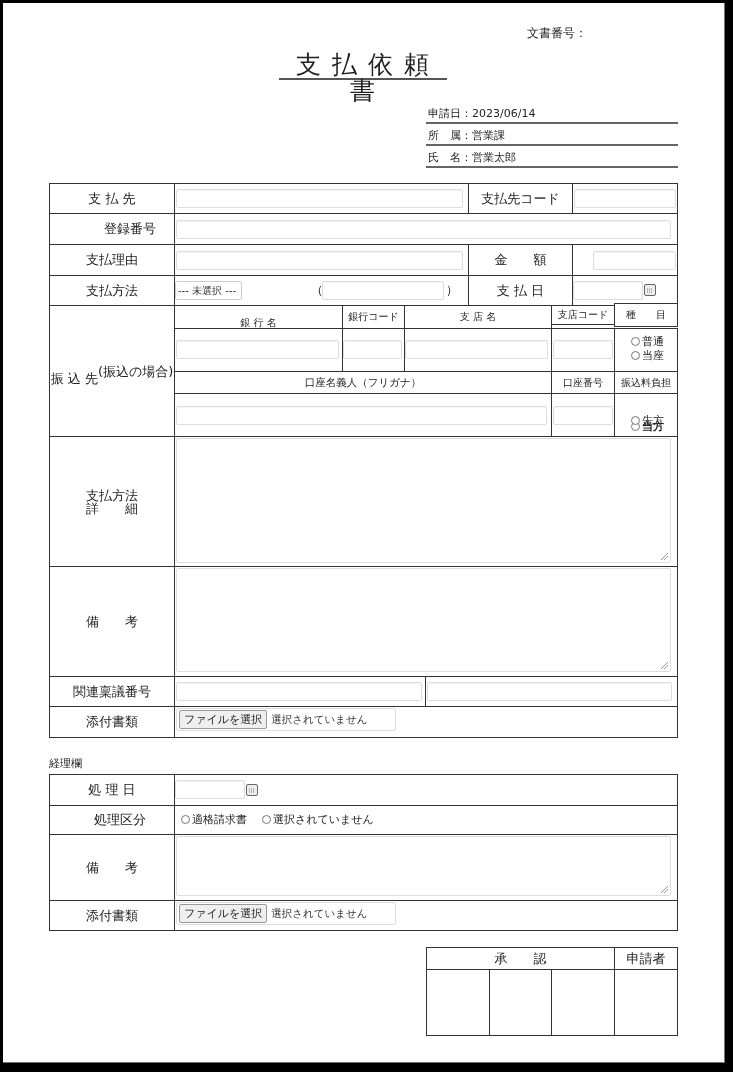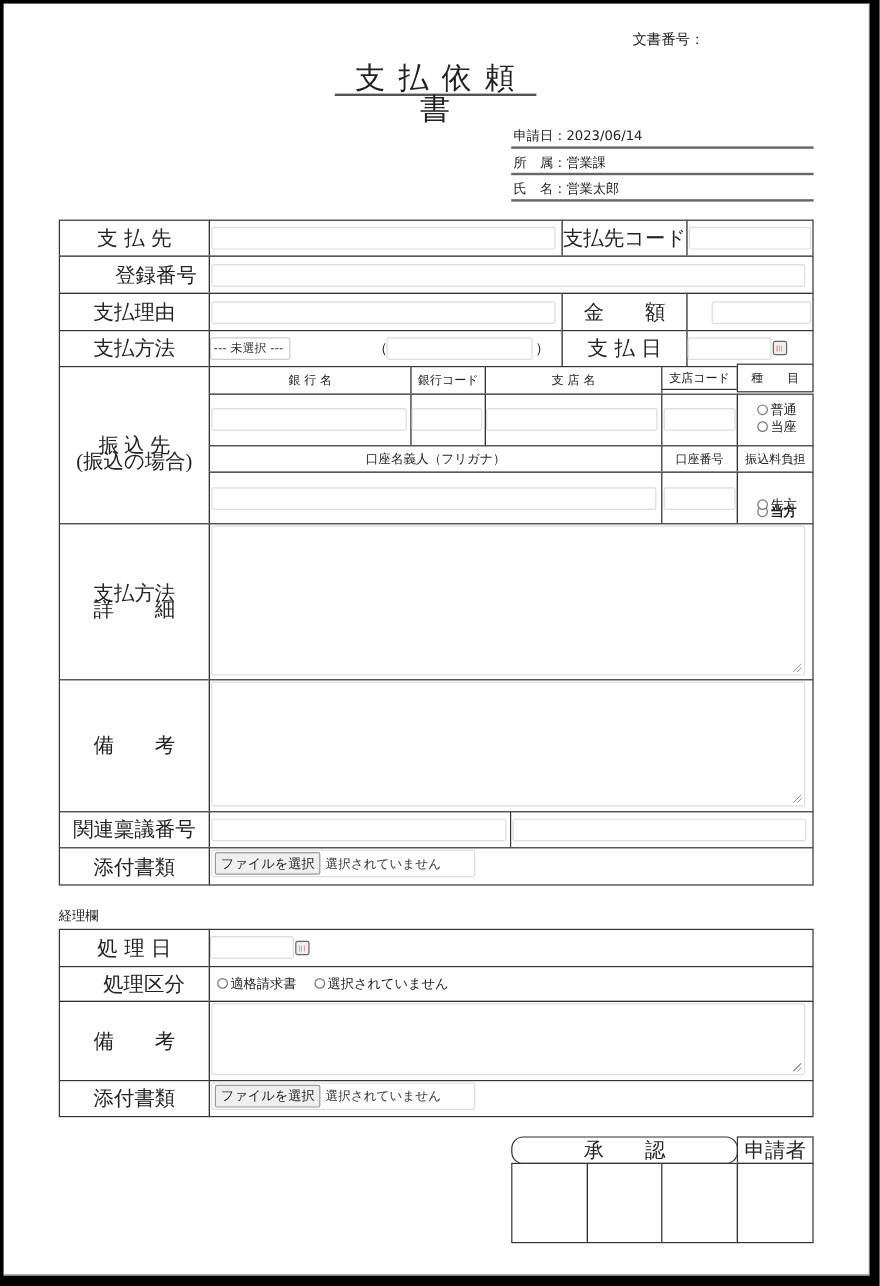--- a/index.html
+++ b/index.html
@@ -8,21 +8,21 @@
   .page { position:absolute; left:3px; top:3px; width:721px; height:1059px; background:#fff;
           border-right:1px solid #777; border-bottom:1px solid #777; }
   .abs { position:absolute; box-sizing:border-box; }
   .txt { font-size:12px; line-height:14px; white-space:nowrap; }
   .doc-no { left:527px; top:26px; font-size:12px; }
   .title { left:279px; top:52px; width:168px; height:28px; font-size:25px; letter-spacing:11px;
            text-align:center; border-bottom:2px solid #555; padding-left:10px; line-height:26px; }
   .meta { left:426px; width:252px; height:17px; font-size:11px; line-height:14px;
           border-bottom:2px solid #666; padding-left:2px; }
   .cell { position:absolute; box-sizing:border-box; border:1px solid #333; display:flex;
-          align-items:center; justify-content:center; font-size:17px; text-align:center; background:#fff; }
+          align-items:center; justify-content:center; font-size:13px; text-align:center; background:#fff; }
   .inp { position:absolute; box-sizing:border-box; border:1px solid #ddd; border-radius:2px;
          background:#fff; height:19px; box-shadow:inset 0 1px 1px rgba(0,0,0,0.04); }
   .ta { position:absolute; box-sizing:border-box; border:1px solid #ddd; border-radius:2px; background:#fff; }
   .ta .grip { position:absolute; right:2px; bottom:2px; width:7px; height:7px;
               background:linear-gradient(135deg, transparent 45%, #999 45%, #999 52%, transparent 52%, transparent 70%, #999 70%, #999 77%, transparent 77%); }
   .select { position:absolute; box-sizing:border-box; border:1px solid #ccc; border-radius:2px;
             height:19px; font-size:10px; line-height:17px; padding-left:2px; color:#333; background:#fff; }
   .cal { position:absolute; width:12px; height:12px; box-sizing:border-box; border:1px solid #666;
          border-radius:2px; background:#eee; }
   .cal::after { content:""; position:absolute; left:2px; top:3px; width:6px; height:5px;
@@ -91,26 +91,26 @@
 <div class="abs txt" style="left:311px;top:283px;">（</div>
 <div class="inp" style="left:322px;top:281px;width:122px;"></div>
 <div class="abs txt" style="left:446px;top:283px;">）</div>
 <div class="cell" style="left:468px;top:275px;width:105px;height:31px;">
     <span>支 払 日</span>
   </div>
 <div class="cell" style="left:572px;top:275px;width:106px;height:31px;"></div>
 <div class="inp" style="left:573px;top:281px;width:70px;"></div>
 <div class="cal" style="left:644px;top:284px;"></div>
 
-<div class="cell" style="left:49px;top:305px;width:126px;height:132px;flex-direction:column;line-height:13px;font-family:Liberation Serif, serif;">
+<div class="cell" style="left:49px;top:305px;width:126px;height:132px;flex-direction:row;line-height:13px;">
   <span style="margin-top:14px;">振 込 先</span>
   <span>(振込の場合)</span>
 </div>
 
-<div class="cell" style="left:174px;top:305px;width:169px;height:24px;font-size:10px;align-items:center;">
+<div class="cell" style="left:174px;top:305px;width:169px;height:36px;font-size:10px;align-items:center;">
     <span>銀 行 名</span>
   </div>
 <div class="cell" style="left:342px;top:305px;width:63px;height:24px;font-size:10px;">
     <span>銀行コード</span>
   </div>
 <div class="cell" style="left:404px;top:305px;width:148px;height:24px;font-size:10px;">
     <span>支 店 名</span>
   </div>
 <div class="cell" style="left:551px;top:305px;width:64px;height:20px;font-size:10px;">
     <span>支店コード</span>
@@ -209,21 +209,21 @@
 
 <div class="cell" style="left:49px;top:900px;width:126px;height:31px;">
     <span>添付書類</span>
   </div>
 <div class="cell" style="left:174px;top:900px;width:504px;height:31px;"></div>
 <div class="file" style="left:176px;top:902px;">
   <span class="btn">ファイルを選択</span>
   <span class="st">選択されていません</span>
 </div>
 
-<div class="cell" style="left:426px;top:947px;width:189px;height:23px;border-radius:10px;">
+<div class="cell" style="left:426px;top:947px;width:189px;height:23px;">
     <span>承　　認</span>
   </div>
 <div class="cell" style="left:614px;top:947px;width:64px;height:23px;">
     <span>申請者</span>
   </div>
 <div class="cell" style="left:426px;top:969px;width:64px;height:67px;"></div>
 <div class="cell" style="left:489px;top:969px;width:63px;height:67px;"></div>
 <div class="cell" style="left:551px;top:969px;width:64px;height:67px;"></div>
 <div class="cell" style="left:614px;top:969px;width:64px;height:67px;"></div>
 

